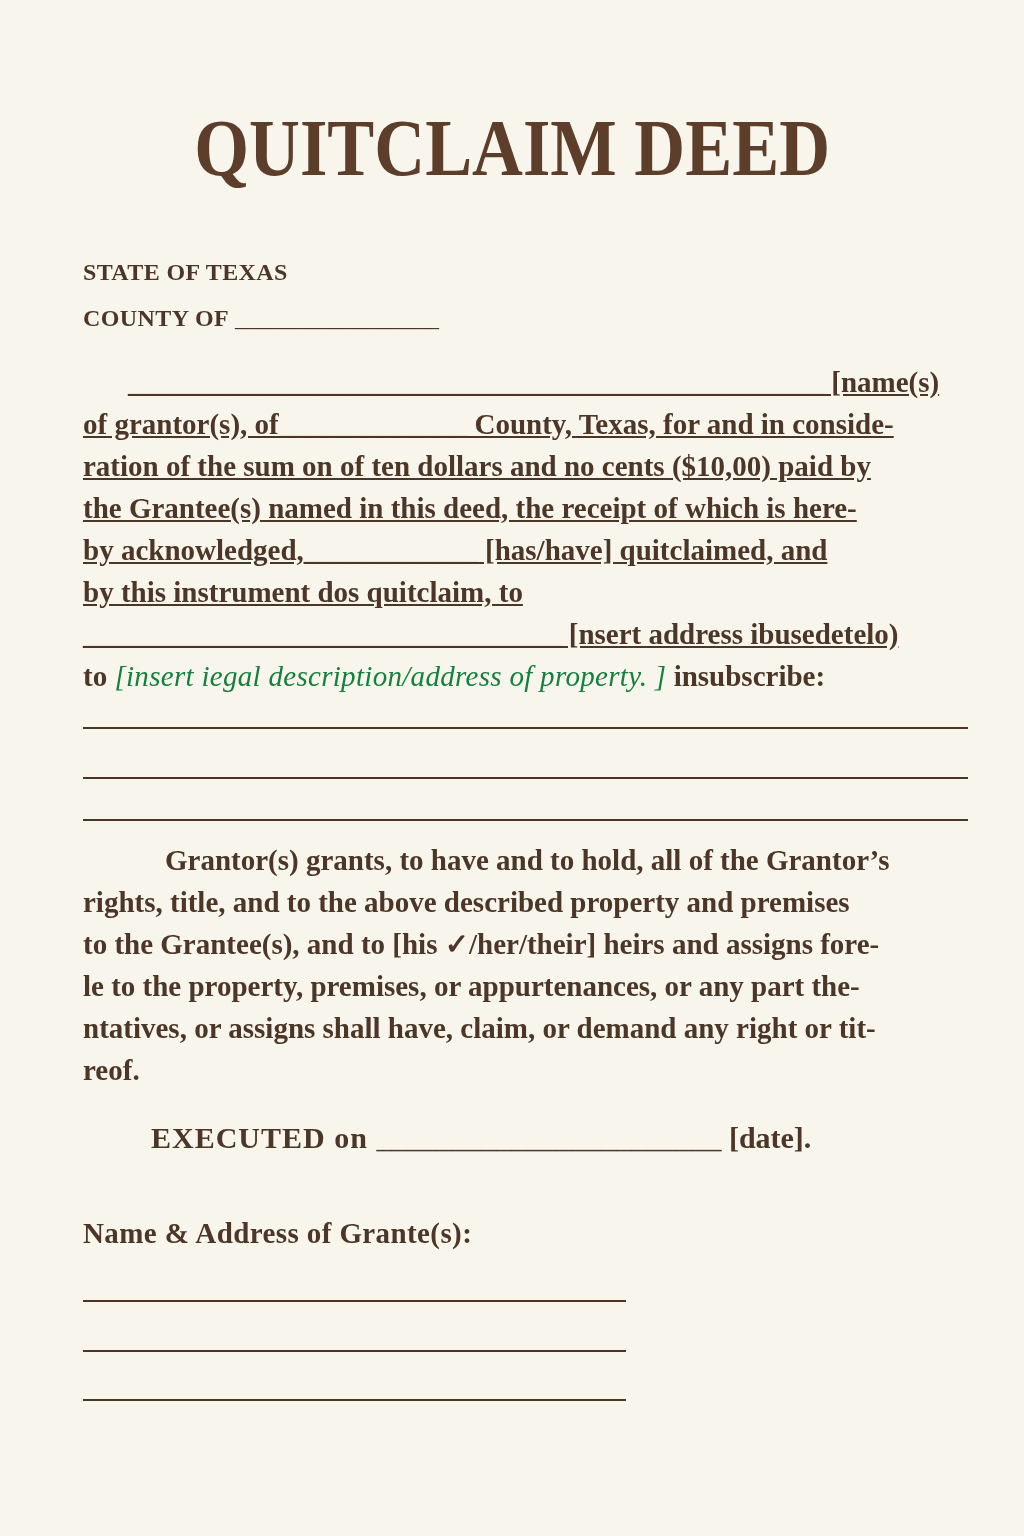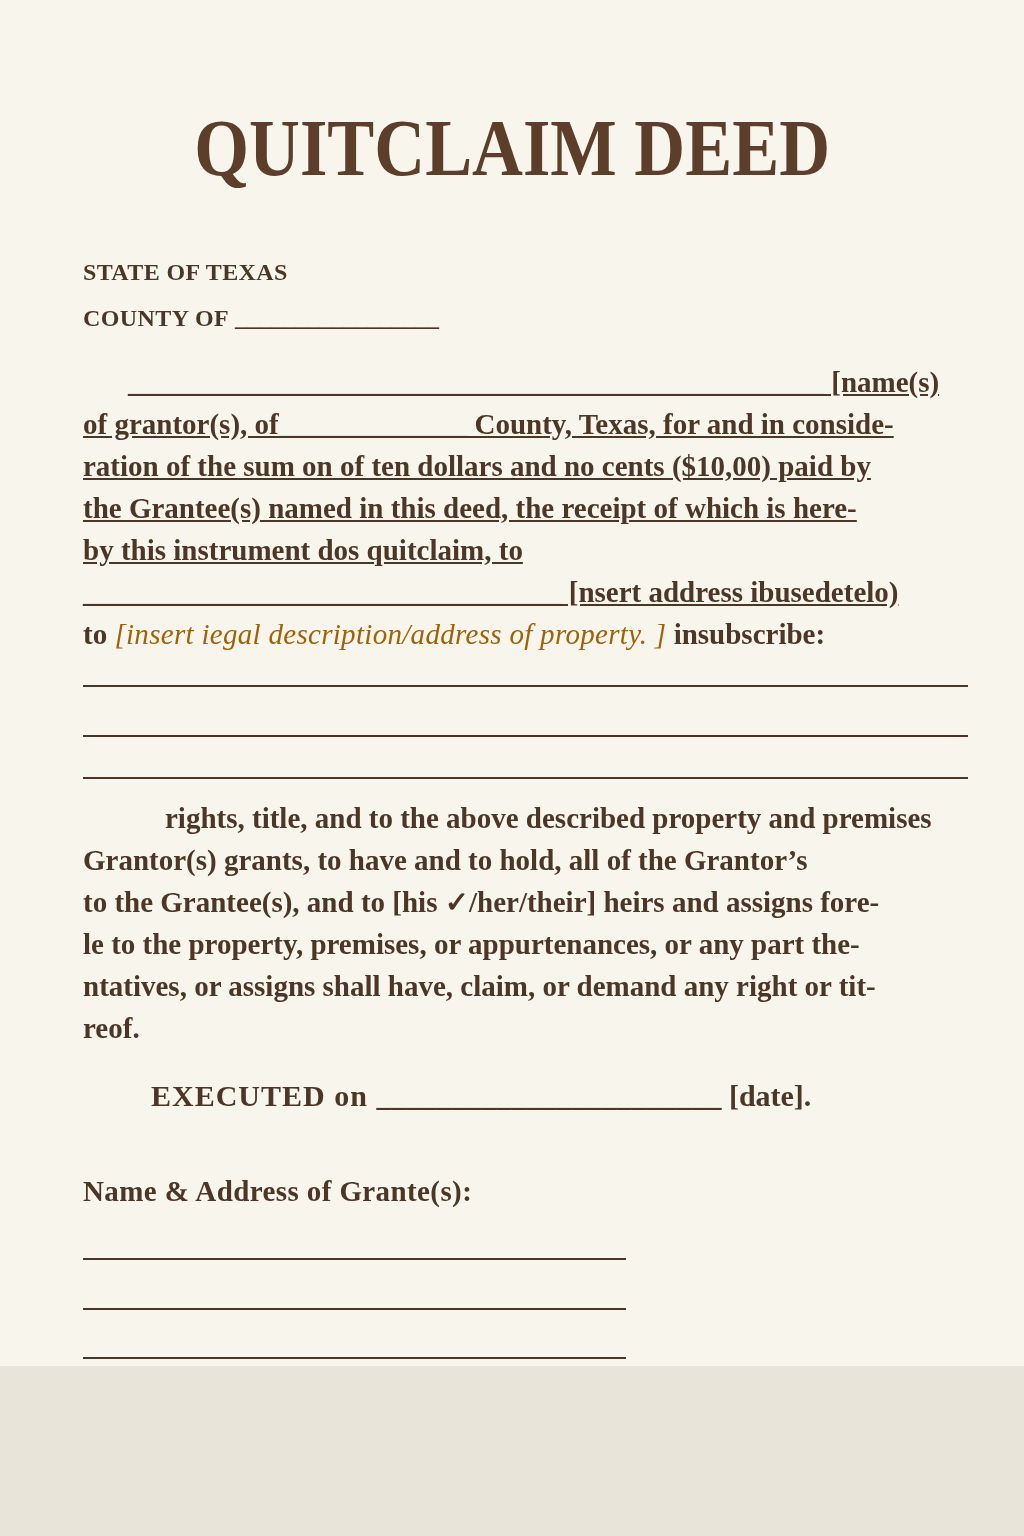--- a/index.html
+++ b/index.html
@@ -1,18 +1,18 @@
 <!DOCTYPE html>
 <html><head>
 <meta charset="utf-8">
 <style>
   html,body { margin:0; padding:0; background:#e8e4da; }
   .page {
     position:relative;
-    width:1024px; height:1366px;
+    width:1024px; height:1536px;
     margin:0 auto;
     background:#f8f5ec;
     color:#4c3627;
     font-family:"Liberation Serif","DejaVu Serif",serif;
     overflow:hidden;
   }
   .title-wrap { padding-top:106px; text-align:center; }
   .doc-title {
     margin:0;
     display:inline-block;
@@ -26,28 +26,28 @@
   }
   .content { padding:0 56px 0 83px; }
   .hdr {
     font-size:24px;
     font-weight:700;
     line-height:46px;
     letter-spacing:0.4px;
     white-space:nowrap;
   }
   .hdr-block { margin-top:58px; }
-  .blank { letter-spacing:0; font-weight:700; }
+  .blank { letter-spacing:0; font-weight:400; }
   .para { font-size:29px; font-weight:600; line-height:42px; }
   .para .line { white-space:nowrap; }
   .para1 { margin-top:20px;text-decoration:underline; }
   .para1 .line:first-child { text-indent:45px; }
   .line { white-space:nowrap; }
   .insert-line { font-size:29px; font-weight:600; line-height:42px; }
-  .muted { color:#a16207; font-style:italic; font-weight:500; letter-spacing:0.3px; }
+  .muted { color:#15803d; font-style:italic; font-weight:500; letter-spacing:0.3px; }
   .rules .rule { border-bottom:2px solid #4a3526; }
   .rule.r1 { height:30px; }
   .rule.r2 { height:48px; }
   .rule.r3 { height:40px; }
   .para2 { margin-top:18px; }
   .para2 .line:first-child { text-indent:82px; }
   .executed {
     margin-top:26px;
     padding-left:68px;
     font-size:30px;
@@ -77,35 +77,36 @@
     <div class="hdr-block">
       <div class="hdr">STATE OF TEXAS</div>
       <div class="hdr"><span>COUNTY OF</span><span class="blank"> _________________</span></div>
     </div>
 
     <div class="para para1">
         <div class="line">________________________________________________ [name(s)</div>
         <div class="line">of grantor(s), of_____________ County, Texas, for and in conside-</div>
         <div class="line">ration of the sum on of ten dollars and no cents ($10,00) paid by</div>
         <div class="line">the Grantee(s) named in this deed, the receipt of which is here-</div>
+        <div class="line">by acknowledged,____________ [has/have] quitclaimed, and</div>
         <div class="line">by this instrument dos quitclaim, to</div>
         <div class="line">_________________________________ [nsert address ibusedetelo)</div>
       </div>
 
     <div class="line insert-line"><span>to </span><span class="muted">[insert iegal description/address of property. ]</span><span> insubscribe:</span></div>
 
     <div class="rules">
       <div class="rule r1"></div>
       <div class="rule r2"></div>
       <div class="rule r3"></div>
     </div>
 
     <div class="para para2">
+        <div class="line">Grantor(s) grants, to have and to hold, all of the Grantor’s</div>
         <div class="line">rights, title, and to the above described property and premises</div>
-        <div class="line">Grantor(s) grants, to have and to hold, all of the Grantor’s</div>
         <div class="line">to the Grantee(s), and to [his ✓/her/their] heirs and assigns fore-</div>
         <div class="line">le to the property, premises, or appurtenances, or any part the-</div>
         <div class="line">ntatives, or assigns shall have, claim, or demand any right or tit-</div>
         <div class="line">reof.</div>
       </div>
 
     <div class="executed"><span class="exec-label">EXECUTED on </span><span class="blank">_______________________</span><span> [date].</span></div>
 
     <div class="hdr grantee-h">Name &amp; Address of Grante(s):</div>
 

